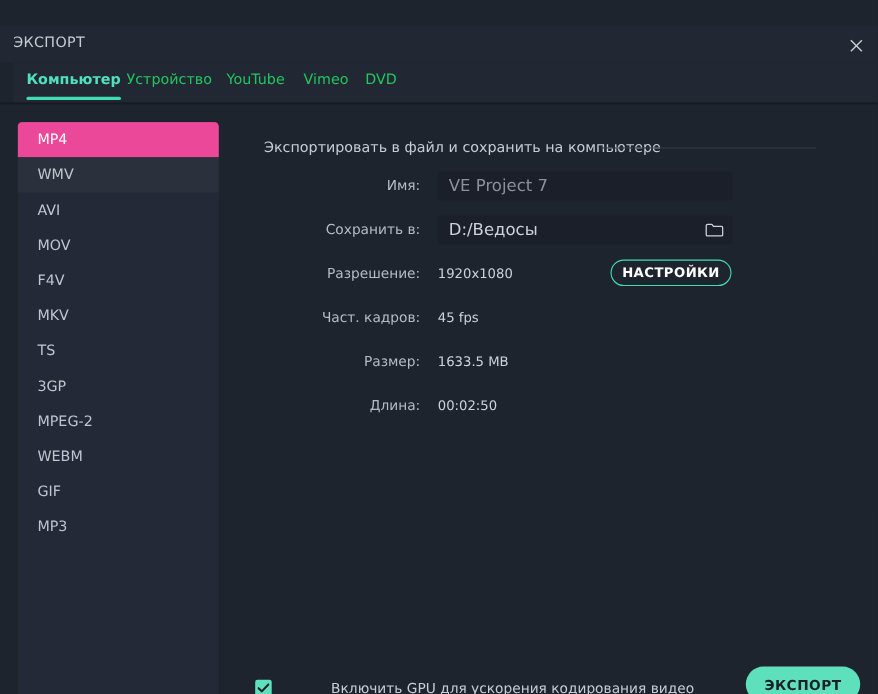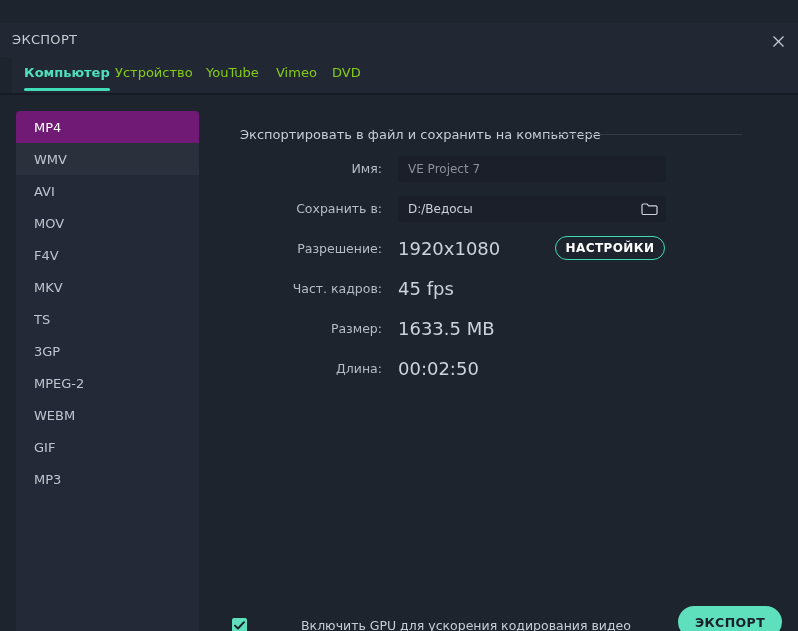--- a/index.html
+++ b/index.html
@@ -36,21 +36,21 @@
   .close-btn svg { display:block; }
 
   
   .tabbar {
     position:absolute; left:12px; top:34px;
     width:798px; height:37px;
     background:#222833;
   }
   .tab {
     position:absolute; top:8px;
-    font-size:13px; color:#84cc16;
+    font-size:13px; color:#22c55e;
     cursor:pointer; white-space:nowrap;
     padding-bottom:6px;
   }
   .tab.active {
     color:#4fe0bd; font-weight:bold;
   }
   .tab .underline {
     position:absolute; left:0; right:0; bottom:-5px;
     height:3px; background:#3fdcb6; border-radius:2px;
   }
@@ -70,21 +70,21 @@
   }
   .fmt-item {
     position:relative;
     height:32px;
     display:flex; align-items:center;
     padding-left:18px;
     font-size:13px; color:#c0c6cf;
     cursor:pointer;
   }
   .fmt-item.selected {
-    background:#701a75; color:#ffffff;
+    background:#ec4899; color:#ffffff;
   }
   .fmt-item.hover {
     background:#2b313c;
   }
 
   
   .section-title {
     position:absolute; left:240px; top:104px;
     font-size:13px; color:#c7ccd4; white-space:nowrap;
   }
@@ -96,34 +96,34 @@
 
   .frow { position:absolute; left:240px; height:26px; }
   .flabel {
     position:absolute; left:0; width:142px;
     text-align:right;
     font-size:12.5px; color:#b6bcc6;
     line-height:26px; white-space:nowrap;
   }
   .fvalue-plain {
     position:absolute; left:158px;
-    font-size:18px; color:#ced3db;
+    font-size:12px; color:#ced3db;
     line-height:26px; white-space:nowrap;
   }
   .finput {
     position:absolute; left:158px; top:0;
     width:268px; height:26px;
     background:#1a1f29;
     border-radius:3px;
     display:flex; align-items:center;
     padding:0 10px;
     cursor:text;
   }
   .finput .txt {
-    font-size:12px; color:#cdd2da;
+    font-size:15px; color:#cdd2da;
     white-space:nowrap;
   }
   .finput .txt.placeholder { color:#8b919b; }
   .folder-icon {
     position:absolute; right:8px; top:4px;
     width:18px; height:18px;
     display:flex; align-items:center; justify-content:center;
     cursor:pointer;
   }
 

